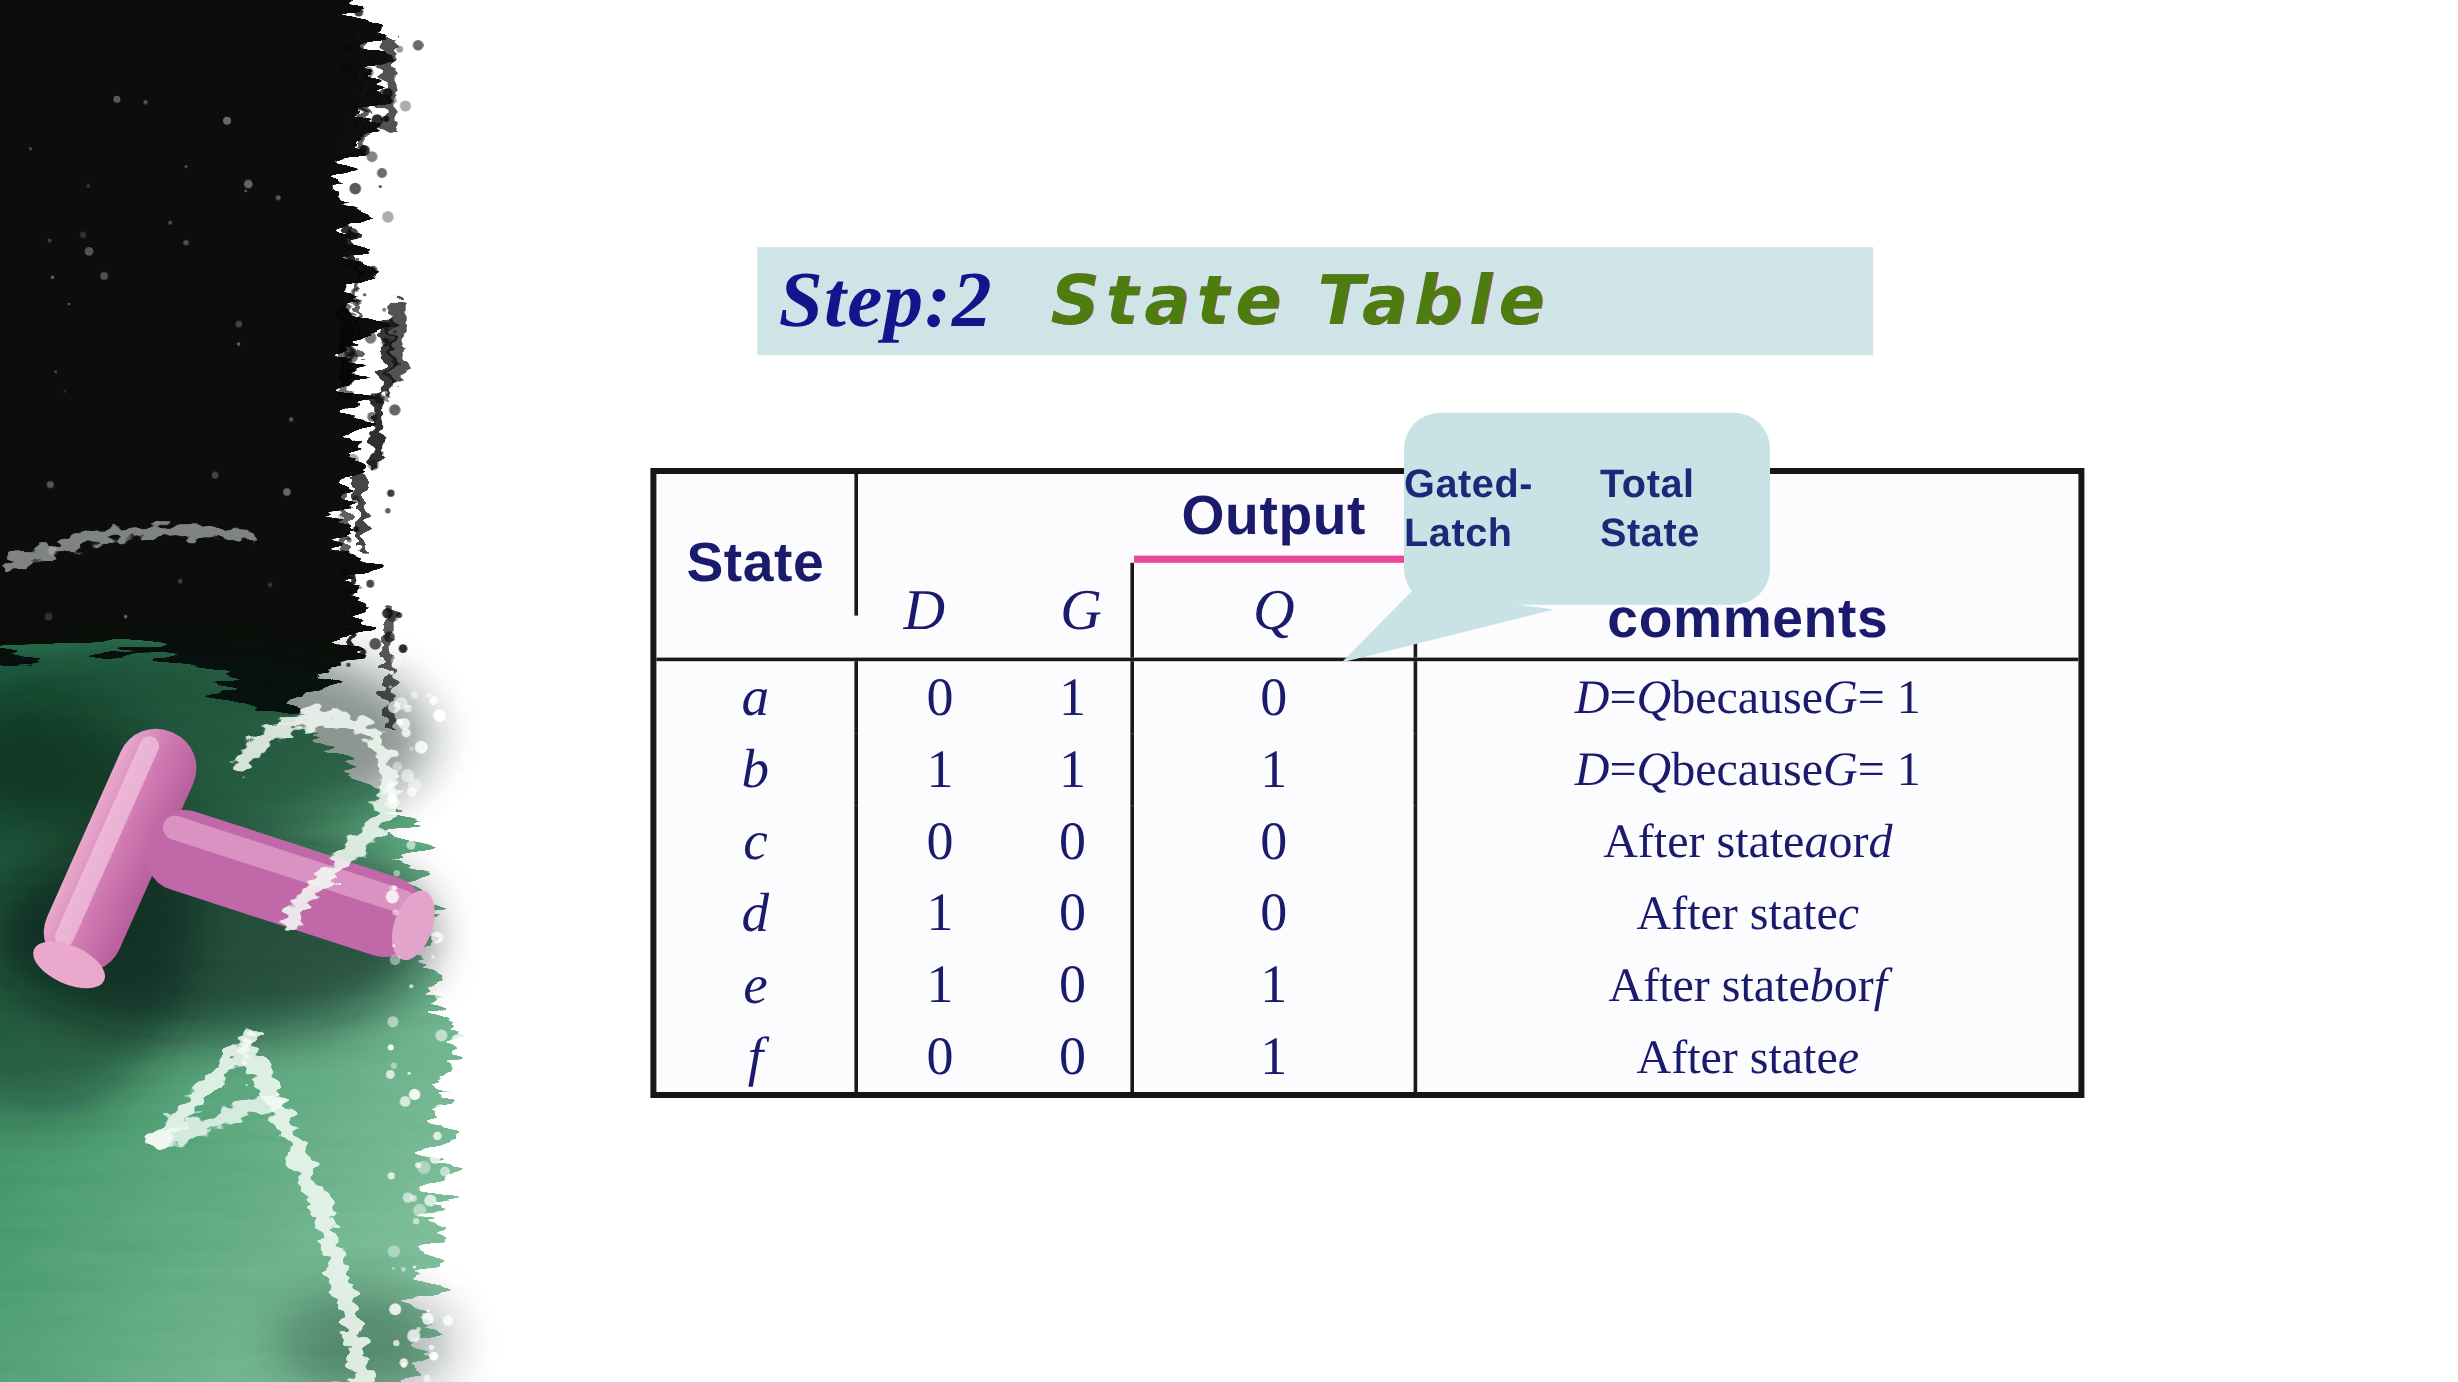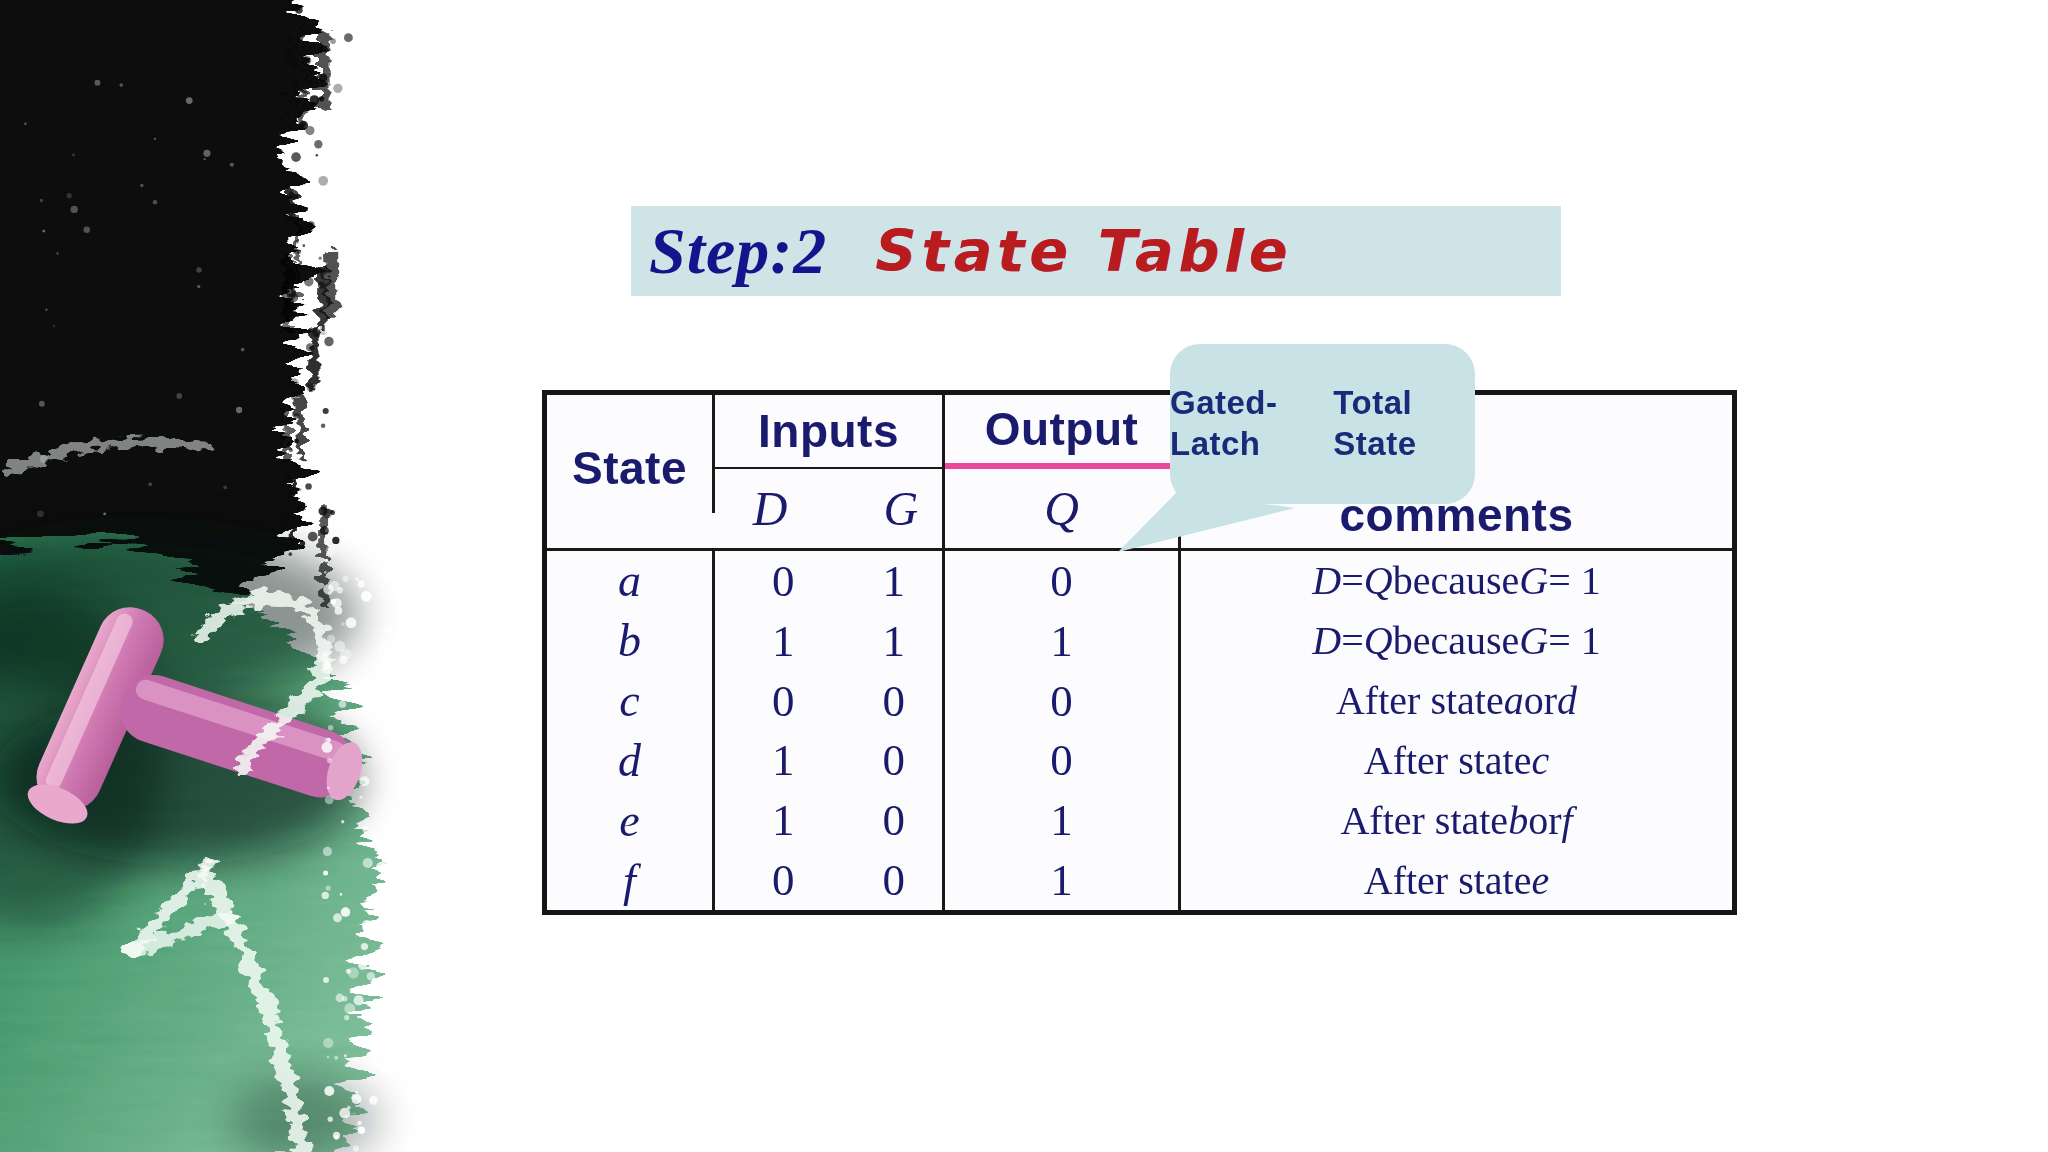--- a/index.html
+++ b/index.html
@@ -16,21 +16,21 @@
     position:absolute; left:631px; top:206px; width:930px; height:90px;
     background:#cfe4e7; display:flex; align-items:center; padding-left:18px;
     box-sizing:border-box; gap:48px;
   }
   .step-label {
     font-family:"Liberation Serif", serif; font-style:italic; font-weight:700;
     font-size:66px; color:#14148c; letter-spacing:1px; white-space:nowrap;
   }
   .slide-title {
     font-family:"DejaVu Sans", sans-serif; font-style:italic; font-weight:700;
-    font-size:57px; color:#b91c1c; letter-spacing:5px; white-space:nowrap;
+    font-size:57px; color:#4d7c0f; letter-spacing:5px; white-space:nowrap;
     text-shadow:0.5px 0 0 #c74ab8;
   }
 
   
   .state-table {
     position:absolute; left:542px; top:390px; width:1195px; height:525px;
     border:5px solid #161616; background:#fcfcfe; box-sizing:border-box;
     display:flex; flex-direction:column; color:#1b1b6e; z-index:1;
   }
   .thead { position:relative; height:156px; flex:none;
@@ -367,21 +367,20 @@
   </svg>
 
   <div class="banner">
     <span class="step-label">Step:2</span>
     <span class="slide-title">State Table</span>
   </div>
 
   <div class="state-table">
     <div class="thead">
       <div class="hcell h-state sep-r hbold">State</div>
-      <div class="hcell h-inputs sep-r hbold">Inputs</div>
       <div class="hcell h-output sep-r hbold">Output</div>
       <div class="hcell h-dg sep-r">
         <span class="ser-i">D</span>
         <span class="ser-i">G</span>
       </div>
       <div class="hcell h-q sep-r">
         <span class="ser-i">Q</span>
       </div>
       <div class="hcell h-comments hbold">comments</div>
     </div>

